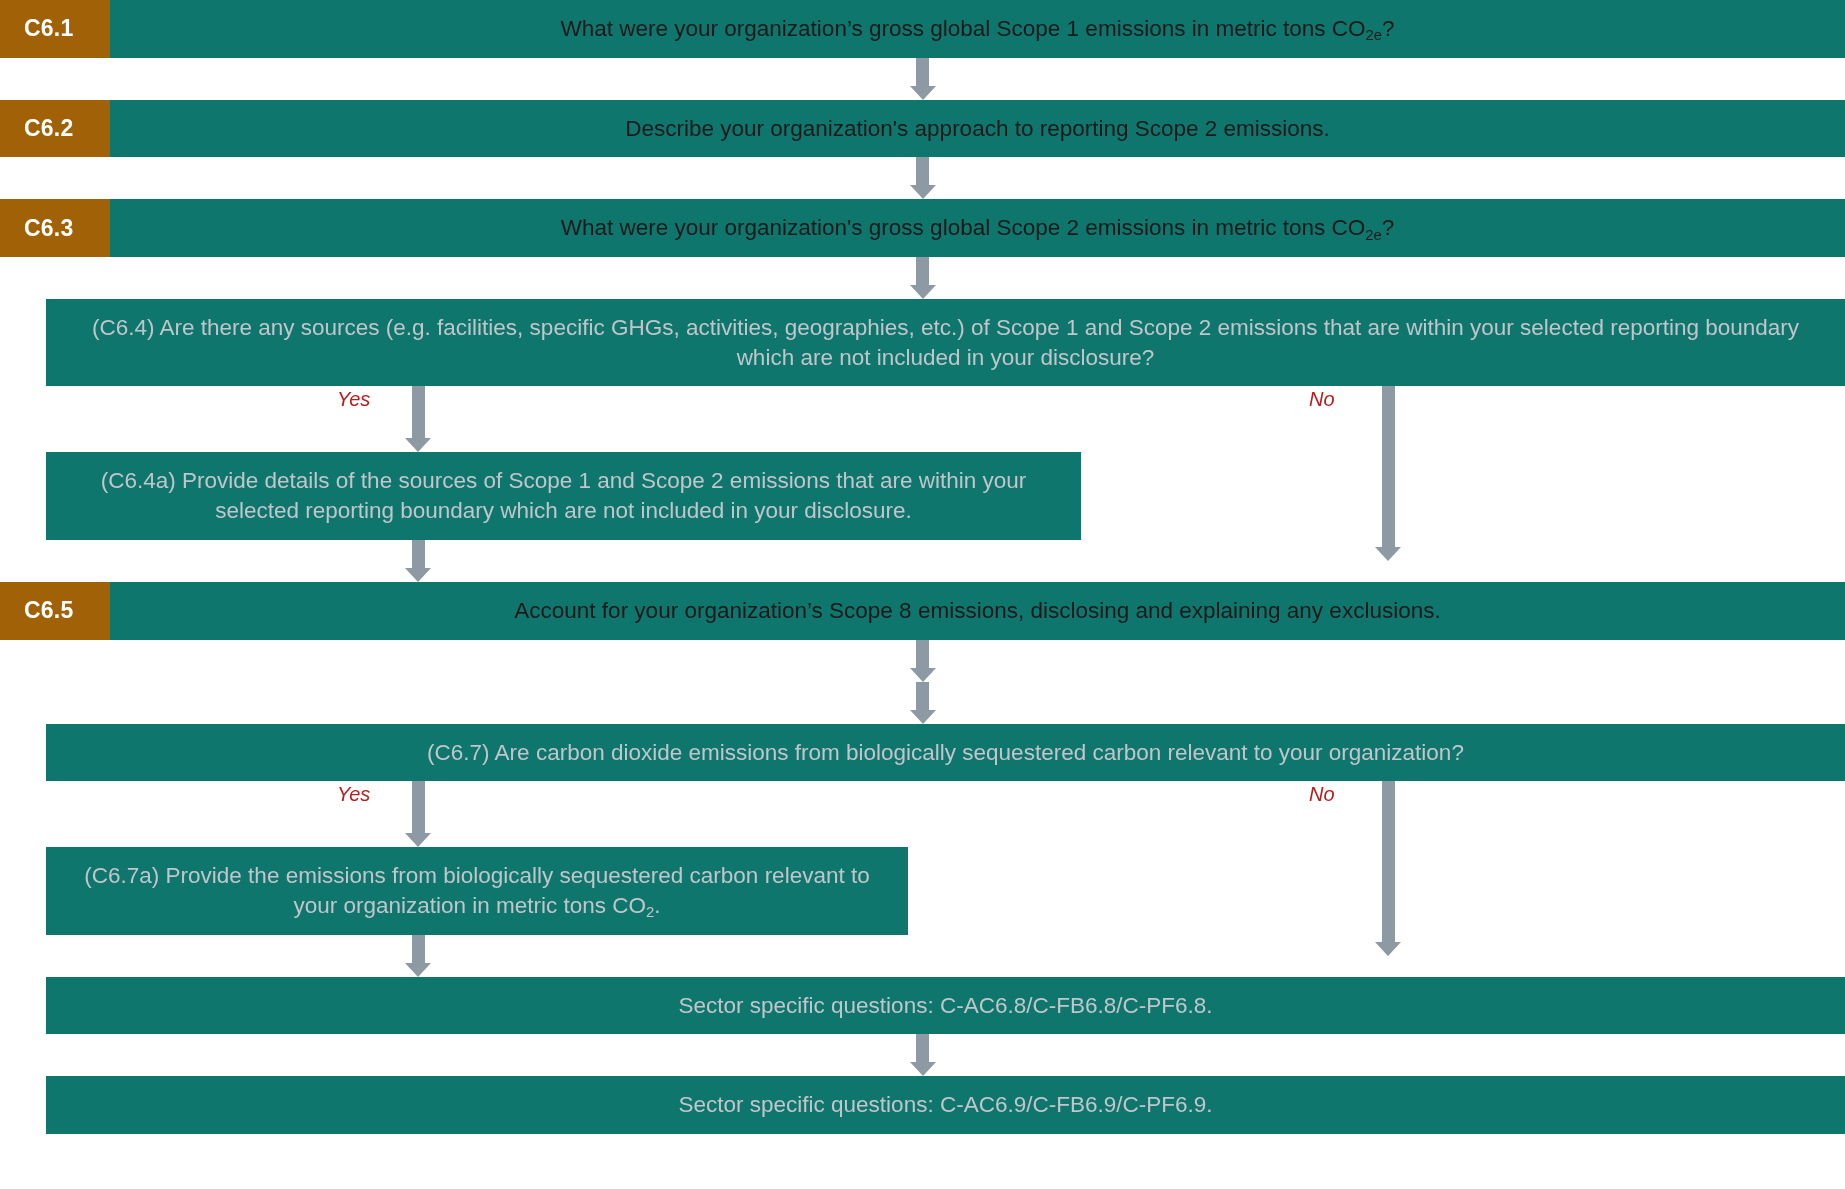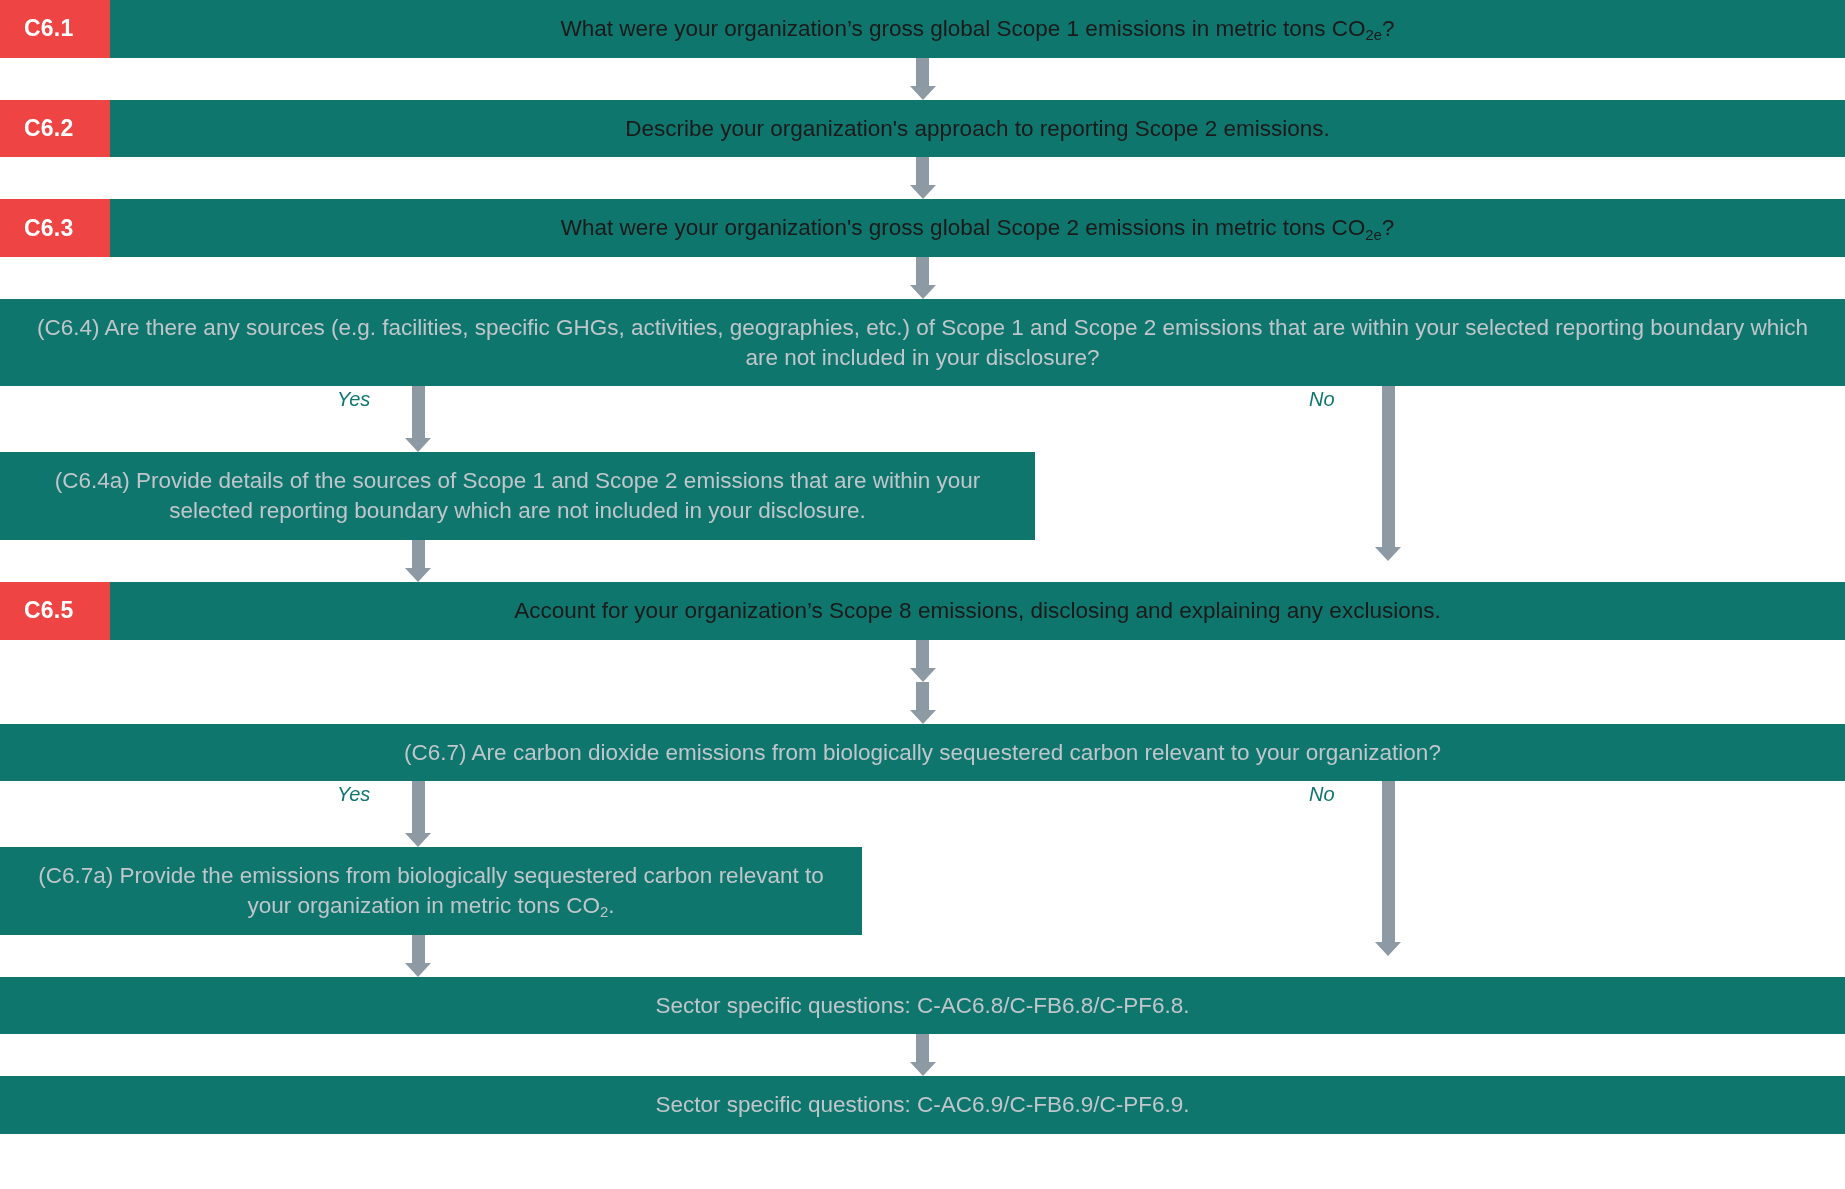--- a/index.html
+++ b/index.html
@@ -23,21 +23,21 @@
   .row {
     position: relative;
     display: flex;
     align-items: stretch;
     width: 1845px;
     box-sizing: border-box;
   }
 
   .tag {
     flex: 0 0 110px;
-    background: #ef4444;
+    background: #a16207;
     color: #ffffff;
     font-size: 23px;
     font-weight: bold;
     display: flex;
     align-items: center;
     padding-left: 24px;
     box-sizing: border-box;
     letter-spacing: 0.2px;
   }
 
@@ -51,20 +51,21 @@
     box-sizing: border-box;
     padding: 14px 28px;
     font-size: 22.5px;
     color: #1a1a1a;
     line-height: 1.32;
   }
 
   
   .row.muted .body {
     color: #c0c6cb;
+    margin-left: 46px;
   }
 
   
   .row.partial {
     width: 1845px;
   }
   .row.partial .body {
     flex: 0 0 auto;
     box-sizing: border-box;
   }
@@ -108,21 +109,21 @@
   .arrow.center .shaft { height: 28px; }
 
   
   .arrow.yes { left: 405px; top: 0; }
   .arrow.yes .shaft { height: 52px; }
 
   .branch-label {
     position: absolute;
     font-style: italic;
     font-size: 20px;
-    color: #0f766e;
+    color: #b91c1c;
     white-space: nowrap;
   }
   .branch-label.yes-lbl { left: 337px; top: 2px; }
   .branch-label.no-lbl  { left: 1309px; top: 2px; }
 
   
   .overlay-arrow {
     position: absolute;
     width: 26px;
     left: 1375px;

